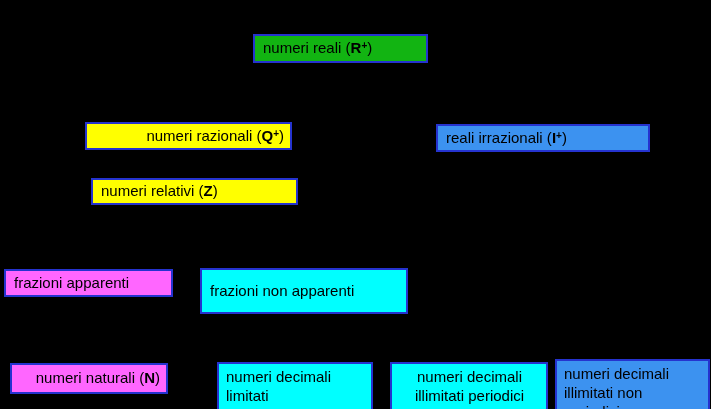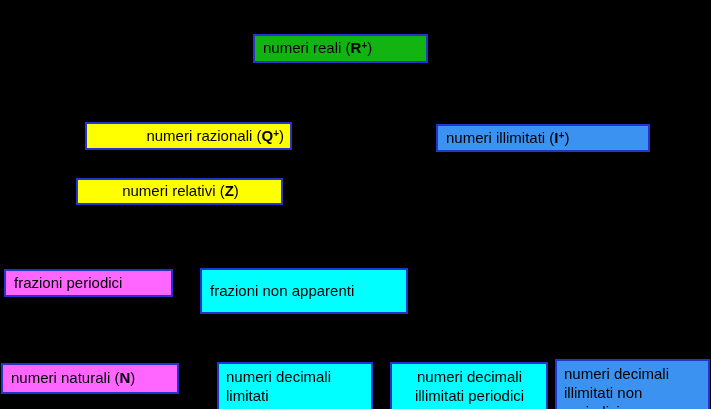--- a/index.html
+++ b/index.html
@@ -36,51 +36,51 @@
   .fill-yellow{background:var(--yellow);}
   .fill-cyan{background:var(--cyan);}
   .fill-magenta{background:var(--magenta);}
   .fill-blue{background:var(--blue);}
   .sym{font-weight:bold;}
   .sup{font-weight:bold;font-size:10px;vertical-align:4px;}
   
   #n-reali   {left:253px;top:2px;  width:175px;height:29px;}
   #n-raz     {left:85px; top:90px; width:207px;height:28px;justify-content:flex-end;}
   #n-irraz   {left:436px;top:92px; width:214px;height:28px;}
-  #n-rel     {left:76px; top:146px;width:207px;height:27px;justify-content:center;}
+  #n-rel     {left:91px; top:146px;width:207px;height:27px;}
   #n-frapp   {left:4px;  top:237px;width:169px;height:28px;}
   #n-frnapp  {left:200px;top:236px;width:208px;height:46px;}
-  #n-nat     {left:1px;  top:331px;width:178px;height:31px;}
+  #n-nat     {left:10px;  top:331px;width:158px;height:31px;justify-content:flex-end;}
   #n-declim  {left:217px;top:330px;width:156px;height:53px;}
   #n-decper  {left:390px;top:330px;width:158px;height:53px;text-align:center;}
   #n-decnper {left:555px;top:327px;width:155px;height:81px;}
 </style>
 </head>
 <body>
 
 <div class="canvas">
 
   <div class="node single fill-green" id="n-reali">
     <span><span>numeri reali (</span><span class="sym">R</span><span class="sup">+</span><span>)</span></span>
   </div>
 
   <div class="node single fill-yellow" id="n-raz">
     <span><span>numeri razionali (</span><span class="sym">Q</span><span class="sup">+</span><span>)</span></span>
   </div>
 
   <div class="node single fill-blue" id="n-irraz">
-    <span><span>numeri illimitati (</span><span class="sym">I</span><span class="sup">+</span><span>)</span></span>
+    <span><span>reali irrazionali (</span><span class="sym">I</span><span class="sup">+</span><span>)</span></span>
   </div>
 
   <div class="node single fill-yellow" id="n-rel">
     <span><span>numeri relativi (</span><span class="sym">Z</span><span>)</span></span>
   </div>
 
   <div class="node single fill-magenta" id="n-frapp">
-    <span>frazioni periodici</span>
+    <span>frazioni apparenti</span>
   </div>
 
   <div class="node single fill-cyan" id="n-frnapp">
     <span>frazioni non apparenti</span>
   </div>
 
   <div class="node single fill-magenta" id="n-nat">
     <span><span>numeri naturali (</span><span class="sym">N</span><span>)</span></span>
   </div>
 

